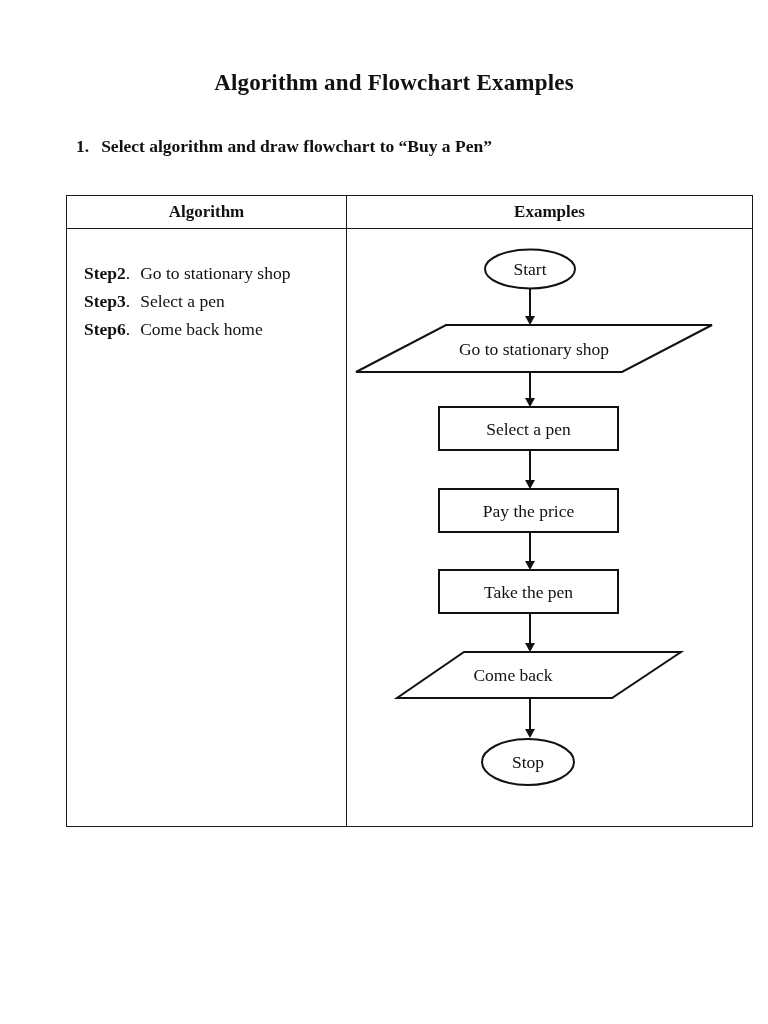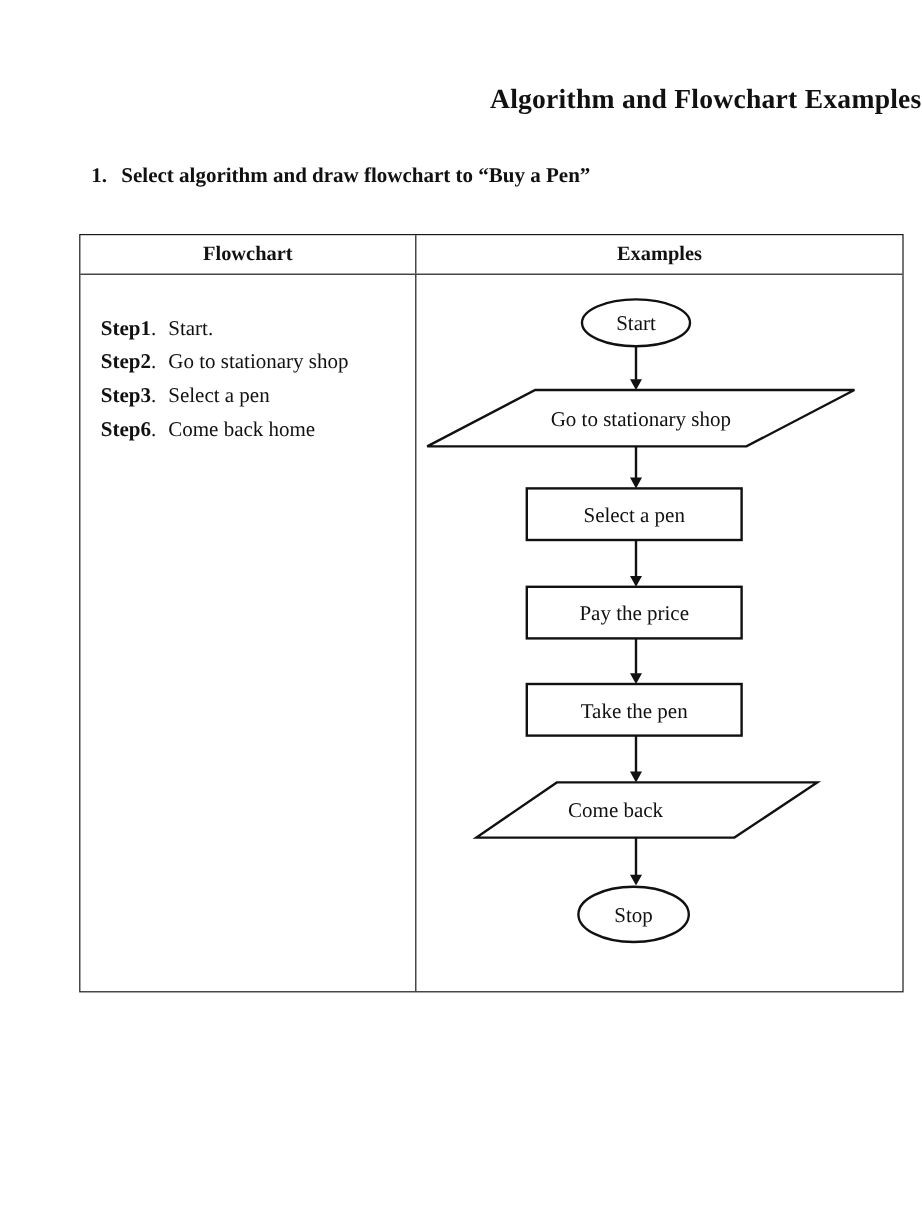--- a/index.html
+++ b/index.html
@@ -11,21 +11,21 @@
     background: #ffffff;
     color: #111111;
     font-family: "Liberation Serif", "DejaVu Serif", serif;
     overflow: hidden;
   }
   .doc-title {
     position: absolute;
     top: 70px;
     left: 0;
     width: 768px;
-    text-align: right;
+    text-align: center;
     font-size: 23px;
     font-weight: 700;
     letter-spacing: 0.2px;
     padding-left: 20px;
   }
   .problem-heading {
     position: absolute;
     top: 136px;
     left: 76px;
     font-size: 17.5px;
@@ -87,29 +87,28 @@
   <div class="doc-title">Algorithm and Flowchart Examples</div>
 
   <div class="problem-heading">
     <span class="num">1.</span>
     <span>Select algorithm and draw flowchart to “Buy a Pen”</span>
   </div>
 
   <div class="algo-table">
 
     <div class="table-header-row">
-      <div class="cell-left header-cell">Flowchart</div>
+      <div class="cell-left header-cell">Algorithm</div>
       <div class="cell-right header-cell">Examples</div>
     </div>
 
     <div class="table-body-row">
 
       <div class="cell-left">
         <div class="steps">
-          <div class="step-row"><span class="step-label">Step1</span><span>.</span><span class="step-text">Start.</span></div>
           <div class="step-row"><span class="step-label">Step2</span><span>.</span><span class="step-text">Go to stationary shop</span></div>
           <div class="step-row"><span class="step-label">Step3</span><span>.</span><span class="step-text">Select a pen</span></div>
           <div class="step-row"><span class="step-label">Step6</span><span>.</span><span class="step-text">Come back home</span></div>
         </div>
       </div>
 
       <div class="cell-right">
         <svg class="flow-svg" width="405" height="597" viewBox="0 0 405 597" stroke="#111111" stroke-width="2" fill="none">
 
           <g>

